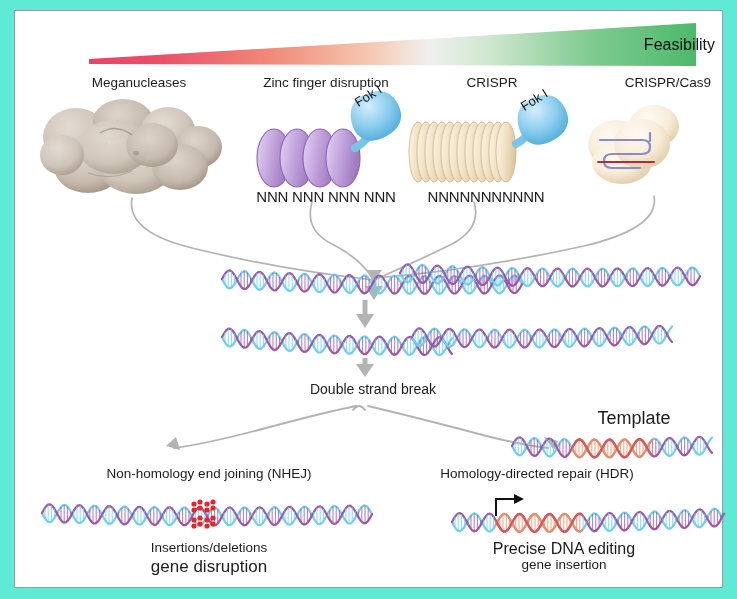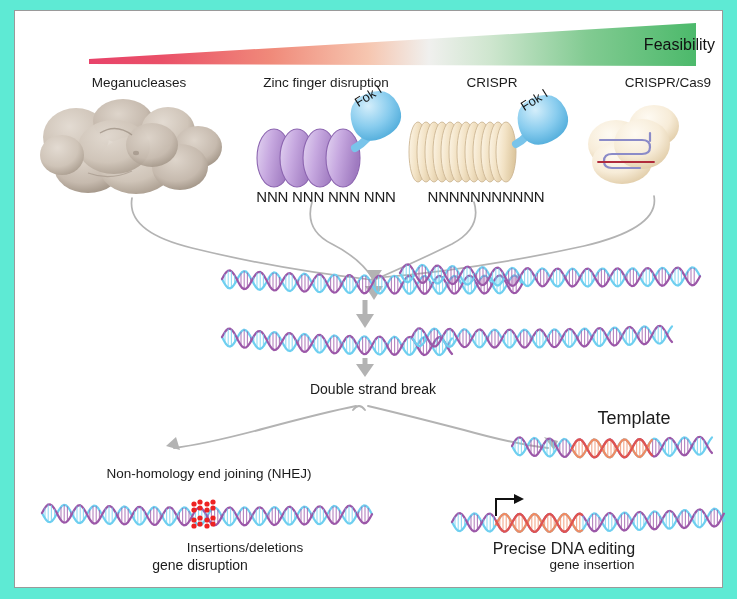--- a/index.html
+++ b/index.html
@@ -644,22 +644,22 @@
       <circle cx="8" cy="22" r="2.6"></circle>
         <circle cx="14" cy="20" r="2.6"></circle>
       <circle cx="8" cy="28" r="2.6"></circle>
         <circle cx="14" cy="26" r="2.6"></circle>
       <circle cx="21" cy="22" r="2.6"></circle>
         <circle cx="27" cy="20" r="2.6"></circle>
       <circle cx="21" cy="28" r="2.6"></circle>
         <circle cx="27" cy="26" r="2.6"></circle>
     </g>
   </svg>
-  <div class="lbl ctr" style="left:201px;top:540px;font-size:13.5px;margin-left:36px;">Insertions/deletions</div>
-  <div class="lbl ctr" style="left:192px;top:557px;font-size:14px;">gene disruption</div>
+  <div class="lbl ctr" style="left:201px;top:540px;font-size:13.5px;">Insertions/deletions</div>
+  <div class="lbl ctr" style="left:201px;top:557px;font-size:17px;">gene disruption</div>
 
   <div class="lbl ctr" style="left:618px;top:408px;font-size:18px;margin-left:8px;">Template</div>
   <div class="abs" style="left:512px;top:426px;width:200px;height:40px;">
     <svg width="200" height="40">
         <g id="dnaTmpl">
           <path d="M0.0 20.0L2.0 23.7L4.0 26.9L6.0 28.8L8.0 29.3L10.0 28.2L12.0 25.8L14.0 22.5L16.0 18.8L18.0 15.5L20.0 13.1L22.0 12.0L24.0 12.4L26.0 14.4L28.0 17.5L30.0 21.2L32.0 25.0L34.0 28.1L36.0 30.0L38.0 30.5L40.0 29.4L42.0 26.9L44.0 23.6L46.0 19.9L48.0 16.6L50.0 14.1L52.0 13.0L54.0 13.4L56.0 15.4L58.0 18.4L60.0 22.2L62.0 25.9L64.0 28.9L66.0 30.8L68.0 31.3L70.0 30.1L72.0 27.7L74.0 24.3L76.0 20.5L78.0 17.1L80.0 14.7L82.0 13.5L84.0 13.9L86.0 15.8L88.0 18.8L90.0 22.5L92.0 26.2L94.0 29.2L96.0 31.0L98.0 31.4L100.0 30.3L102.0 27.7L104.0 24.3L106.0 20.5L108.0 17.1L110.0 14.6L112.0 13.4L114.0 13.7L116.0 15.6L118.0 18.6L120.0 22.2L122.0 25.8L124.0 28.8L126.0 30.6L128.0 31.0L130.0 29.7L132.0 27.2L134.0 23.7L136.0 19.9L138.0 16.4L140.0 13.9L142.0 12.6L144.0 13.0L146.0 14.8L148.0 17.7L150.0 21.3L152.0 24.9L154.0 27.8L156.0 29.6L158.0 30.0L160.0 28.7L162.0 26.1L164.0 22.6L166.0 18.8L168.0 15.3L170.0 12.7L172.0 11.5L174.0 11.8L176.0 13.6L178.0 16.5L180.0 20.1L182.0 23.7L184.0 26.6L186.0 28.4L188.0 28.7L190.0 27.4L192.0 24.9L194.0 21.3L196.0 17.5L198.0 14.0L200.0 11.4" fill="none" stroke-width="2.2" stroke-linecap="round" stroke="#6ecff0" class="bb0"></path>
           <path d="M0.0 20.0L2.0 16.4L4.0 13.5L6.0 11.7L8.0 11.4L10.0 12.6L12.0 15.2L14.0 18.7L16.0 22.6L18.0 26.1L20.0 28.6L22.0 29.9L24.0 29.6L26.0 27.8L28.0 24.8L30.0 21.2L32.0 17.7L34.0 14.7L36.0 12.9L38.0 12.6L40.0 13.8L42.0 16.4L44.0 19.9L46.0 23.7L48.0 27.1L50.0 29.7L52.0 30.9L54.0 30.6L56.0 28.7L58.0 25.8L60.0 22.2L62.0 18.5L64.0 15.5L66.0 13.7L68.0 13.4L70.0 14.5L72.0 17.1L74.0 20.5L76.0 24.3L78.0 27.7L80.0 30.2L82.0 31.4L84.0 31.0L86.0 29.2L88.0 26.2L90.0 22.5L92.0 18.8L94.0 15.8L96.0 13.9L98.0 13.5L100.0 14.7L102.0 17.2L104.0 20.6L106.0 24.3L108.0 27.7L110.0 30.2L112.0 31.3L114.0 30.9L116.0 29.0L118.0 25.9L120.0 22.2L122.0 18.5L124.0 15.4L126.0 13.5L128.0 13.1L130.0 14.2L132.0 16.6L134.0 20.0L136.0 23.7L138.0 27.0L140.0 29.4L142.0 30.5L144.0 30.1L146.0 28.1L148.0 25.0L150.0 21.3L152.0 17.6L154.0 14.5L156.0 12.5L158.0 12.0L160.0 13.1L162.0 15.5L164.0 18.9L166.0 22.5L168.0 25.9L170.0 28.3L172.0 29.4L174.0 28.9L176.0 26.9L178.0 23.8L180.0 20.1L182.0 16.3L184.0 13.2L186.0 11.3L188.0 10.8L190.0 11.9L192.0 14.3L194.0 17.6L196.0 21.3L198.0 24.6L200.0 27.0" fill="none" stroke-width="2.2" stroke-linecap="round" stroke="#9b57a8" class="bb1"></path>
           <line x1="3.0" y1="25.4" x2="3.0" y2="14.8" stroke="#6ecff0" stroke-width="1.1" opacity="0.75"></line>
           <line x1="6.2" y1="28.9" x2="6.2" y2="11.6" stroke="#6ecff0" stroke-width="1.1" opacity="0.75"></line>
           <line x1="9.4" y1="28.7" x2="9.4" y2="12.1" stroke="#6ecff0" stroke-width="1.1" opacity="0.75"></line>
@@ -713,20 +713,21 @@
           <line x1="179.0" y1="18.3" x2="179.0" y2="22.0" stroke="#9b57a8" stroke-width="1.1" opacity="0.75"></line>
           <line x1="182.2" y1="24.0" x2="182.2" y2="16.0" stroke="#6ecff0" stroke-width="1.1" opacity="0.75"></line>
           <line x1="185.4" y1="28.0" x2="185.4" y2="11.7" stroke="#6ecff0" stroke-width="1.1" opacity="0.75"></line>
           <line x1="188.6" y1="28.5" x2="188.6" y2="10.9" stroke="#6ecff0" stroke-width="1.1" opacity="0.75"></line>
           <line x1="191.8" y1="25.2" x2="191.8" y2="14.0" stroke="#6ecff0" stroke-width="1.1" opacity="0.75"></line>
           <path d="M60.0 22.2L62.0 25.9L64.0 28.9L66.0 30.8L68.0 31.3L70.0 30.1L72.0 27.7L74.0 24.3L76.0 20.5L78.0 17.1L80.0 14.7L82.0 13.5L84.0 13.9L86.0 15.8L88.0 18.8L90.0 22.5L92.0 26.2L94.0 29.2L96.0 31.0L98.0 31.4L100.0 30.3L102.0 27.7L104.0 24.3L106.0 20.5L108.0 17.1L110.0 14.6L112.0 13.4L114.0 13.7L116.0 15.6L118.0 18.6L120.0 22.2L122.0 25.8L124.0 28.8L126.0 30.6L128.0 31.0L130.0 29.7L132.0 27.2L134.0 23.7L136.0 19.9L138.0 16.4L140.0 13.9" fill="none" stroke-width="2.2" stroke-linecap="round" stroke="#f08a62"></path>
           <path d="M60.0 22.2L62.0 18.5L64.0 15.5L66.0 13.7L68.0 13.4L70.0 14.5L72.0 17.1L74.0 20.5L76.0 24.3L78.0 27.7L80.0 30.2L82.0 31.4L84.0 31.0L86.0 29.2L88.0 26.2L90.0 22.5L92.0 18.8L94.0 15.8L96.0 13.9L98.0 13.5L100.0 14.7L102.0 17.2L104.0 20.6L106.0 24.3L108.0 27.7L110.0 30.2L112.0 31.3L114.0 30.9L116.0 29.0L118.0 25.9L120.0 22.2L122.0 18.5L124.0 15.4L126.0 13.5L128.0 13.1L130.0 14.2L132.0 16.6L134.0 20.0L136.0 23.7L138.0 27.0L140.0 29.4" fill="none" stroke-width="2.2" stroke-linecap="round" stroke="#e0544f"></path>
         </g>
       </svg>
   </div>
+  <div class="lbl ctr" style="left:529px;top:466px;font-size:13.5px;">Homology-directed repair (HDR)</div>
   <div class="abs" style="left:452px;top:500px;width:272px;height:44px;">
     <svg width="272" height="44">
         <g id="dnaHdr">
           <path d="M0.0 22.0L2.0 25.7L4.0 28.8L6.0 30.7L8.0 31.1L10.0 30.0L12.0 27.5L14.0 24.1L16.0 20.4L18.0 17.0L20.0 14.5L22.0 13.4L24.0 13.8L26.0 15.7L28.0 18.8L30.0 22.5L32.0 26.2L34.0 29.2L36.0 31.1L38.0 31.6L40.0 30.4L42.0 27.9L44.0 24.6L46.0 20.8L48.0 17.4L50.0 15.0L52.0 13.8L54.0 14.2L56.0 16.1L58.0 19.2L60.0 22.8L62.0 26.5L64.0 29.6L66.0 31.4L68.0 31.9L70.0 30.7L72.0 28.2L74.0 24.8L76.0 21.1L78.0 17.7L80.0 15.2L82.0 14.0L84.0 14.4L86.0 16.3L88.0 19.3L90.0 23.0L92.0 26.6L94.0 29.6L96.0 31.5L98.0 31.9L100.0 30.7L102.0 28.2L104.0 24.8L106.0 21.0L108.0 17.6L110.0 15.1L112.0 13.9L114.0 14.2L116.0 16.1L118.0 19.1L120.0 22.7L122.0 26.4L124.0 29.4L126.0 31.2L128.0 31.6L130.0 30.4L132.0 27.8L134.0 24.4L136.0 20.6L138.0 17.1L140.0 14.6L142.0 13.4L144.0 13.7L146.0 15.6L148.0 18.5L150.0 22.2L152.0 25.8L154.0 28.7L156.0 30.6L158.0 30.9L160.0 29.7L162.0 27.1L164.0 23.6L166.0 19.8L168.0 16.4L170.0 13.8L172.0 12.6L174.0 12.9L176.0 14.7L178.0 17.6L180.0 21.2L182.0 24.8L184.0 27.8L186.0 29.6L188.0 29.9L190.0 28.7L192.0 26.1L194.0 22.6L196.0 18.8L198.0 15.3L200.0 12.7L202.0 11.4L204.0 11.7L206.0 13.5L208.0 16.5L210.0 20.1L212.0 23.6L214.0 26.6L216.0 28.4L218.0 28.7L220.0 27.4L222.0 24.8L224.0 21.3L226.0 17.5L228.0 14.0L230.0 11.4L232.0 10.1L234.0 10.4L236.0 12.2L238.0 15.1L240.0 18.7L242.0 22.3L244.0 25.2L246.0 27.0L248.0 27.3L250.0 26.0L252.0 23.4L254.0 19.9L256.0 16.1L258.0 12.6L260.0 10.0L262.0 8.7L264.0 9.0L266.0 10.8L268.0 13.7L270.0 17.3L272.0 20.9" fill="none" stroke-width="2.2" stroke-linecap="round" stroke="#6ecff0" class="bb0"></path>
           <path d="M0.0 22.0L2.0 18.4L4.0 15.4L6.0 13.5L8.0 13.2L10.0 14.4L12.0 16.9L14.0 20.4L16.0 24.1L18.0 27.6L20.0 30.1L22.0 31.3L24.0 31.0L26.0 29.1L28.0 26.1L30.0 22.5L32.0 18.9L34.0 15.9L36.0 14.0L38.0 13.7L40.0 14.8L42.0 17.4L44.0 20.8L46.0 24.6L48.0 28.0L50.0 30.5L52.0 31.7L54.0 31.3L56.0 29.5L58.0 26.5L60.0 22.8L62.0 19.2L64.0 16.2L66.0 14.3L68.0 14.0L70.0 15.1L72.0 17.6L74.0 21.1L76.0 24.8L78.0 28.2L80.0 30.7L82.0 31.9L84.0 31.5L86.0 29.6L88.0 26.6L90.0 23.0L92.0 19.3L94.0 16.3L96.0 14.4L98.0 14.0L100.0 15.1L102.0 17.6L104.0 21.0L106.0 24.7L108.0 28.2L110.0 30.6L112.0 31.8L114.0 31.4L116.0 29.5L118.0 26.4L120.0 22.7L122.0 19.0L124.0 16.0L126.0 14.1L128.0 13.7L130.0 14.8L132.0 17.3L134.0 20.6L136.0 24.3L138.0 27.7L140.0 30.2L142.0 31.3L144.0 30.9L146.0 28.9L148.0 25.9L150.0 22.2L152.0 18.4L154.0 15.4L156.0 13.4L158.0 13.0L160.0 14.1L162.0 16.5L164.0 19.9L166.0 23.6L168.0 26.9L170.0 29.4L172.0 30.5L174.0 30.0L176.0 28.1L178.0 25.0L180.0 21.2L182.0 17.5L184.0 14.4L186.0 12.5L188.0 12.0L190.0 13.1L192.0 15.5L194.0 18.8L196.0 22.5L198.0 25.8L200.0 28.3L202.0 29.3L204.0 28.9L206.0 26.9L208.0 23.8L210.0 20.1L212.0 16.3L214.0 13.2L216.0 11.2L218.0 10.8L220.0 11.8L222.0 14.2L224.0 17.6L226.0 21.2L228.0 24.5L230.0 27.0L232.0 28.0L234.0 27.5L236.0 25.6L238.0 22.5L240.0 18.7L242.0 14.9L244.0 11.8L246.0 9.9L248.0 9.4L250.0 10.4L252.0 12.9L254.0 16.2L256.0 19.8L258.0 23.2L260.0 25.6L262.0 26.6L264.0 26.1L266.0 24.2L268.0 21.1L270.0 17.3L272.0 13.6" fill="none" stroke-width="2.2" stroke-linecap="round" stroke="#9b57a8" class="bb1"></path>
           <line x1="3.0" y1="27.3" x2="3.0" y2="16.8" stroke="#6ecff0" stroke-width="1.1" opacity="0.75"></line>
           <line x1="6.2" y1="30.8" x2="6.2" y2="13.4" stroke="#6ecff0" stroke-width="1.1" opacity="0.75"></line>
           <line x1="9.4" y1="30.5" x2="9.4" y2="13.9" stroke="#6ecff0" stroke-width="1.1" opacity="0.75"></line>
           <line x1="12.6" y1="26.5" x2="12.6" y2="17.9" stroke="#6ecff0" stroke-width="1.1" opacity="0.75"></line>
           <line x1="15.8" y1="20.8" x2="15.8" y2="23.8" stroke="#9b57a8" stroke-width="1.1" opacity="0.75"></line>
@@ -805,14 +806,14 @@
           <path d="M44.0 24.6L46.0 20.8L48.0 17.4L50.0 15.0L52.0 13.8L54.0 14.2L56.0 16.1L58.0 19.2L60.0 22.8L62.0 26.5L64.0 29.6L66.0 31.4L68.0 31.9L70.0 30.7L72.0 28.2L74.0 24.8L76.0 21.1L78.0 17.7L80.0 15.2L82.0 14.0L84.0 14.4L86.0 16.3L88.0 19.3L90.0 23.0L92.0 26.6L94.0 29.6L96.0 31.5L98.0 31.9L100.0 30.7L102.0 28.2L104.0 24.8L106.0 21.0L108.0 17.6L110.0 15.1L112.0 13.9L114.0 14.2L116.0 16.1L118.0 19.1L120.0 22.7L122.0 26.4L124.0 29.4L126.0 31.2L128.0 31.6L130.0 30.4" fill="none" stroke-width="2.2" stroke-linecap="round" stroke="#f08a62"></path>
           <path d="M44.0 20.8L46.0 24.6L48.0 28.0L50.0 30.5L52.0 31.7L54.0 31.3L56.0 29.5L58.0 26.5L60.0 22.8L62.0 19.2L64.0 16.2L66.0 14.3L68.0 14.0L70.0 15.1L72.0 17.6L74.0 21.1L76.0 24.8L78.0 28.2L80.0 30.7L82.0 31.9L84.0 31.5L86.0 29.6L88.0 26.6L90.0 23.0L92.0 19.3L94.0 16.3L96.0 14.4L98.0 14.0L100.0 15.1L102.0 17.6L104.0 21.0L106.0 24.7L108.0 28.2L110.0 30.6L112.0 31.8L114.0 31.4L116.0 29.5L118.0 26.4L120.0 22.7L122.0 19.0L124.0 16.0L126.0 14.1L128.0 13.7L130.0 14.8" fill="none" stroke-width="2.2" stroke-linecap="round" stroke="#e0544f"></path>
         </g>
       </svg>
   </div>
   <svg class="abs" style="left:492px;top:492px;" width="36" height="26">
     <path d="M4 24 L4 7 L24 7" fill="none" stroke="#111" stroke-width="2"></path>
     <path d="M22 2 l10 5 l-10 5 z" fill="#111"></path>
   </svg>
   <div class="lbl ctr" style="left:556px;top:540px;font-size:16px;">Precise DNA editing</div>
-  <div class="lbl ctr" style="left:556px;top:557px;font-size:13.5px;margin-left:28px;">gene insertion</div>
+  <div class="lbl ctr" style="left:556px;top:557px;font-size:13.5px;">gene insertion</div>
 </div>
 
 </body></html>

